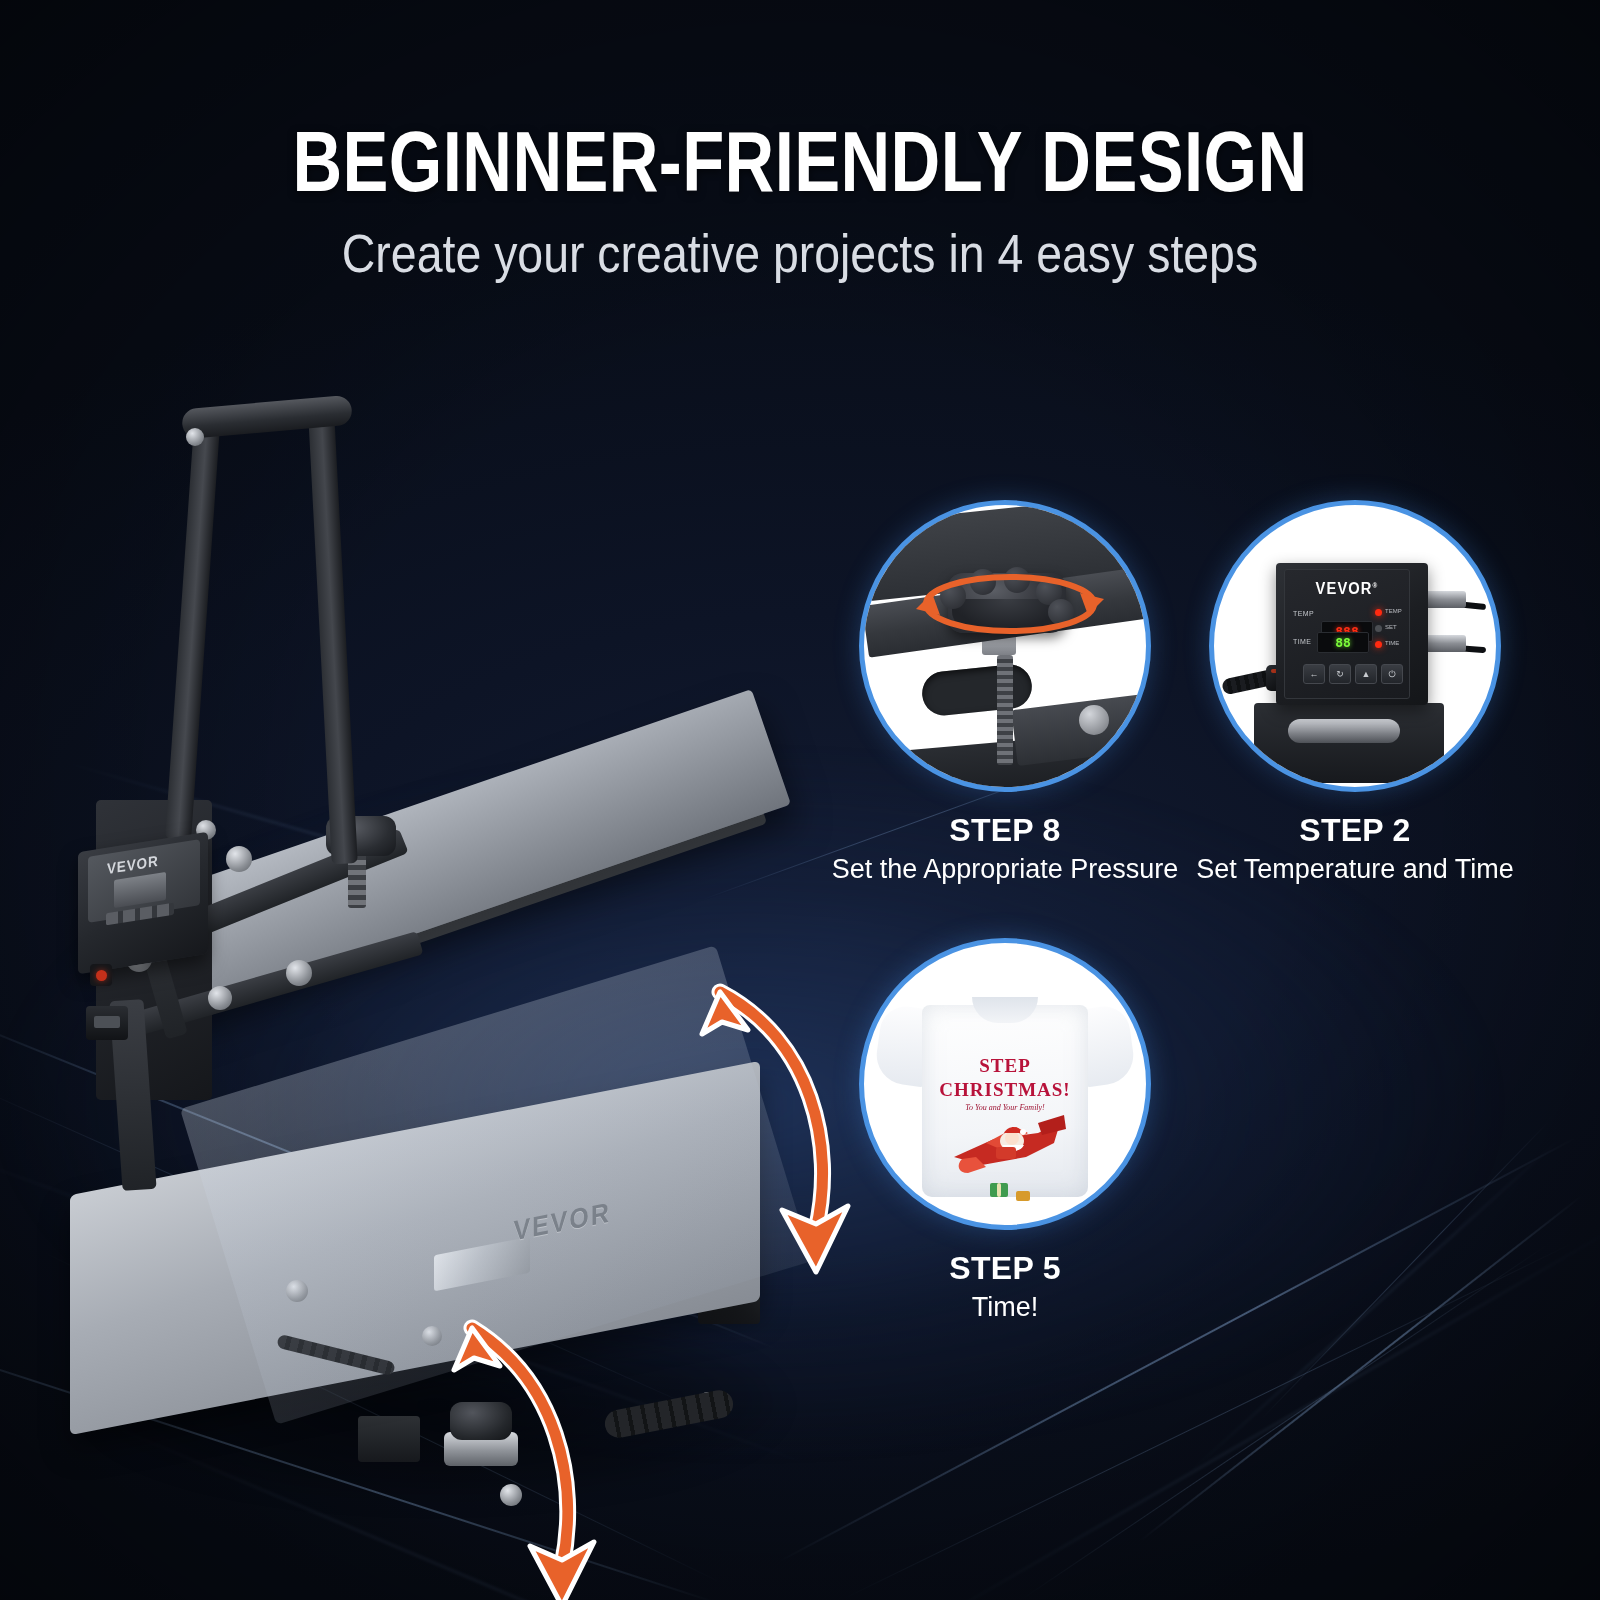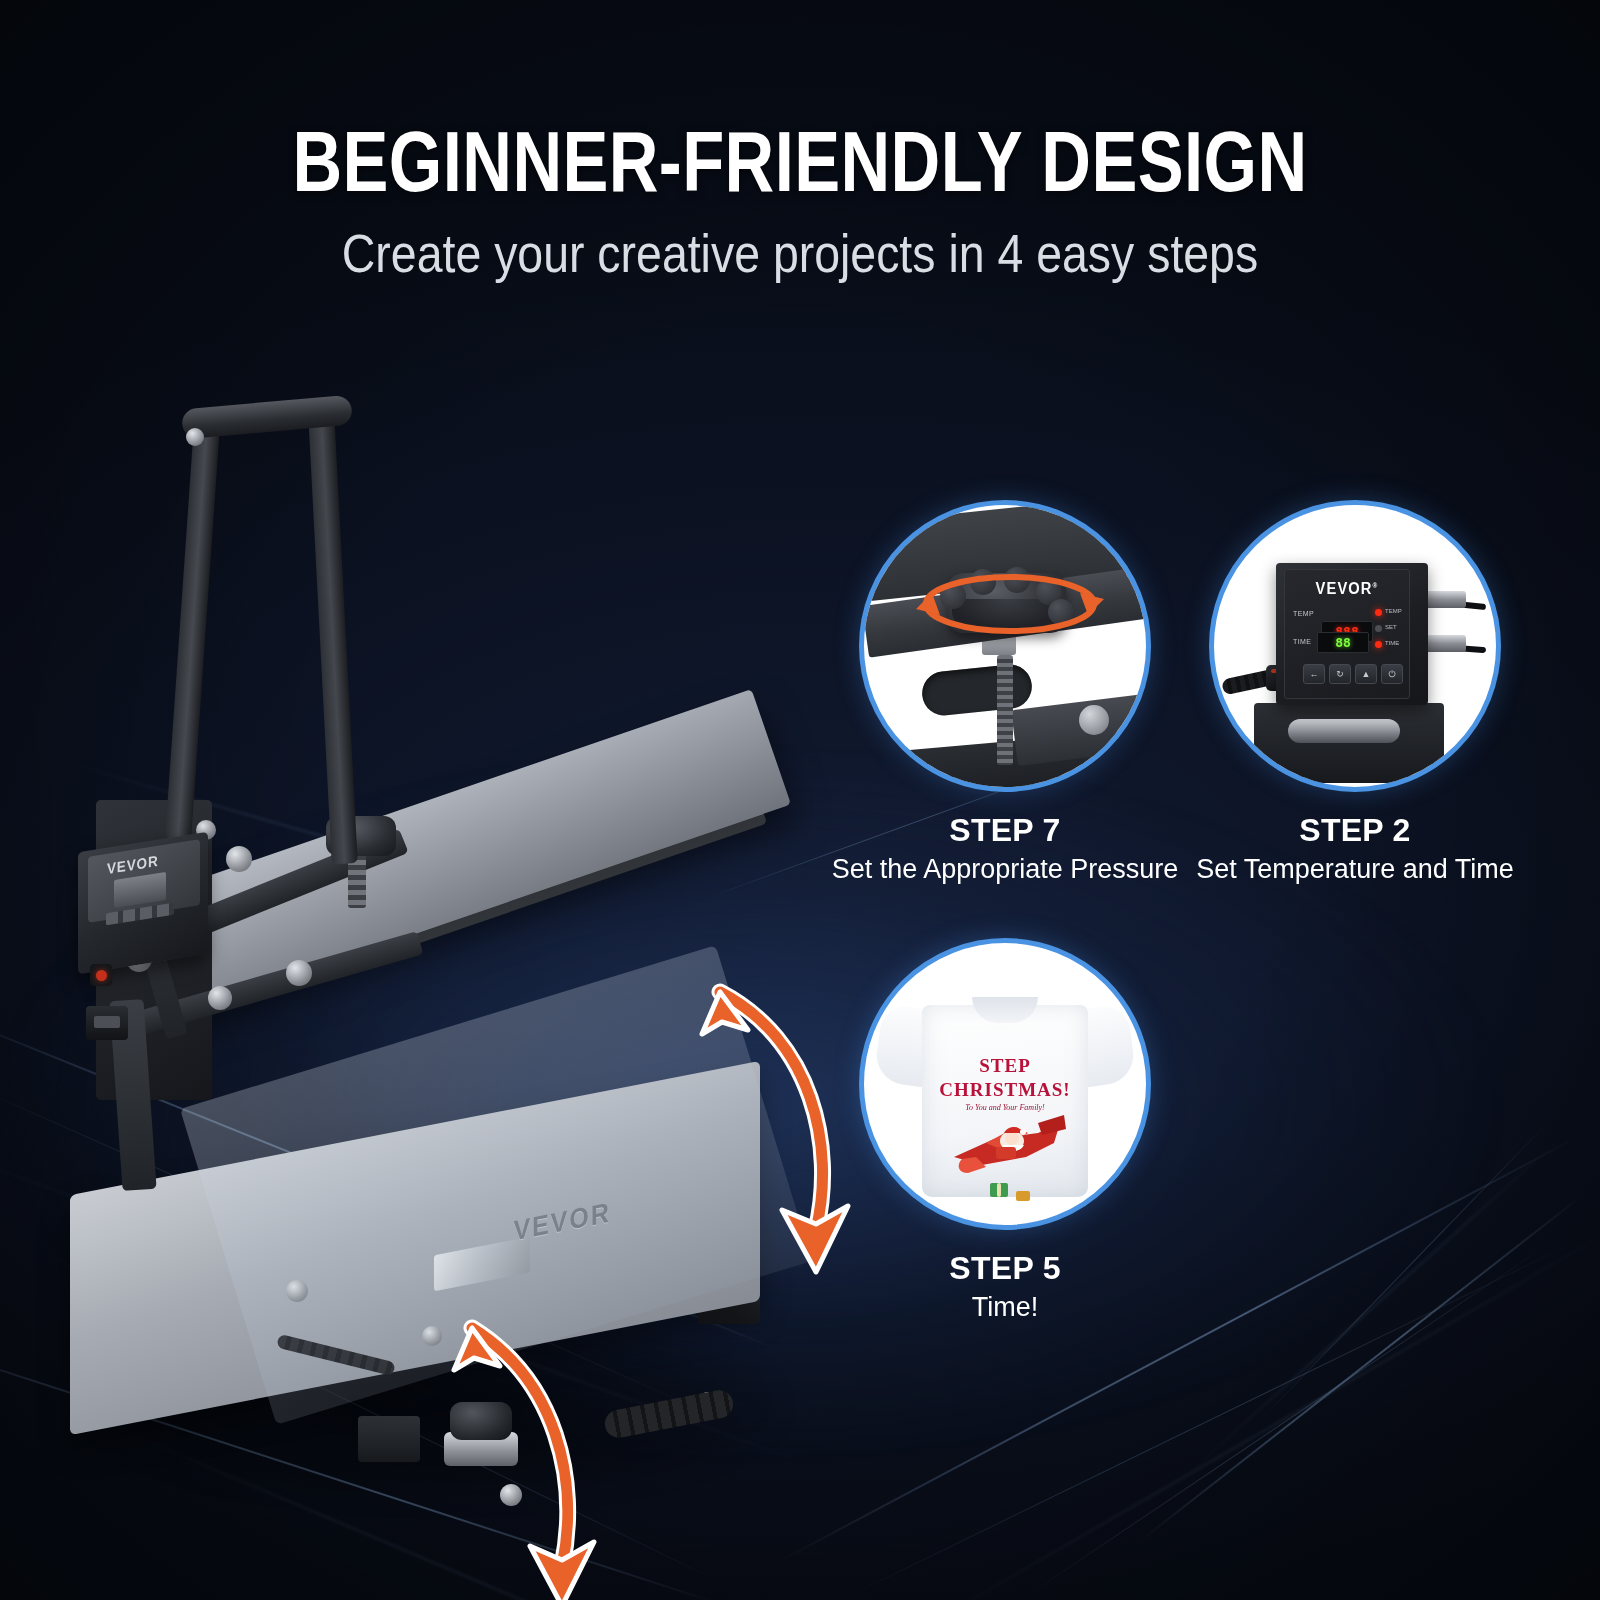--- a/index.html
+++ b/index.html
@@ -355,21 +355,21 @@
             <div class="b1-lobe" style="left:88px;top:6px;"></div>
             <div class="b1-lobe" style="left:100px;top:26px;"></div>
           </div>
           <svg class="b1-arrow" viewBox="0 0 200 82">
             <ellipse cx="100" cy="41" rx="84" ry="27" fill="none" stroke="#e8622a" stroke-width="6"></ellipse>
             <path d="M22 30 L 6 46 L 30 52 Z" fill="#e8622a"></path>
             <path d="M178 52 L 194 36 L 170 30 Z" fill="#e8622a"></path>
           </svg>
         </div>
         <div class="scap">
-          <div class="sh">STEP 7</div>
+          <div class="sh">STEP 8</div>
           <div class="sd">Set the Appropriate Pressure</div>
         </div>
       </div>
 
       <div class="scell">
         <div class="bubble">
           <div class="b2-base"></div>
           <div class="b2-roll"></div>
           <div class="b2-wire" style="left:212px;top:96px;transform:rotate(6deg);"></div>
           <div class="b2-wire" style="left:212px;top:140px;transform:rotate(4deg);"></div>

